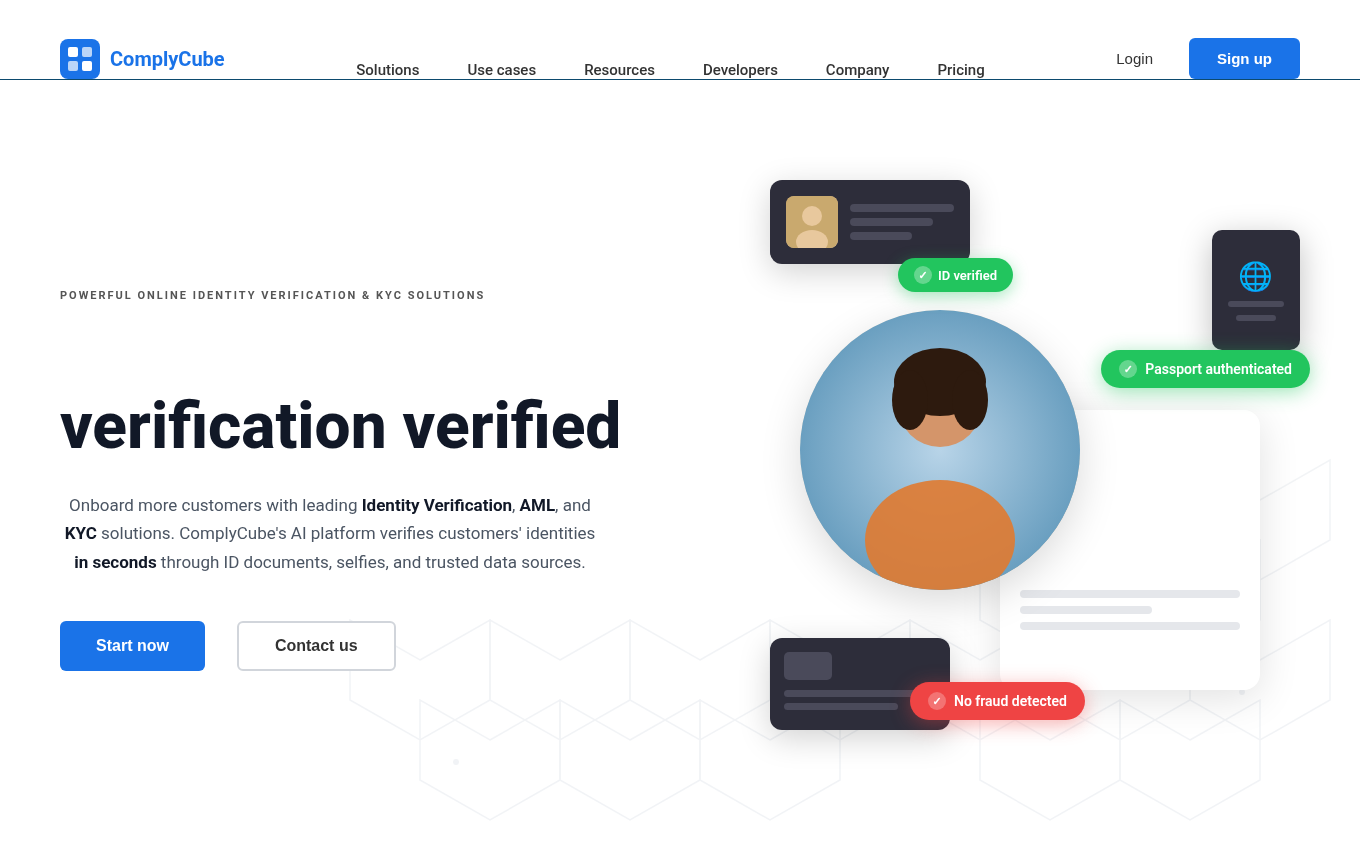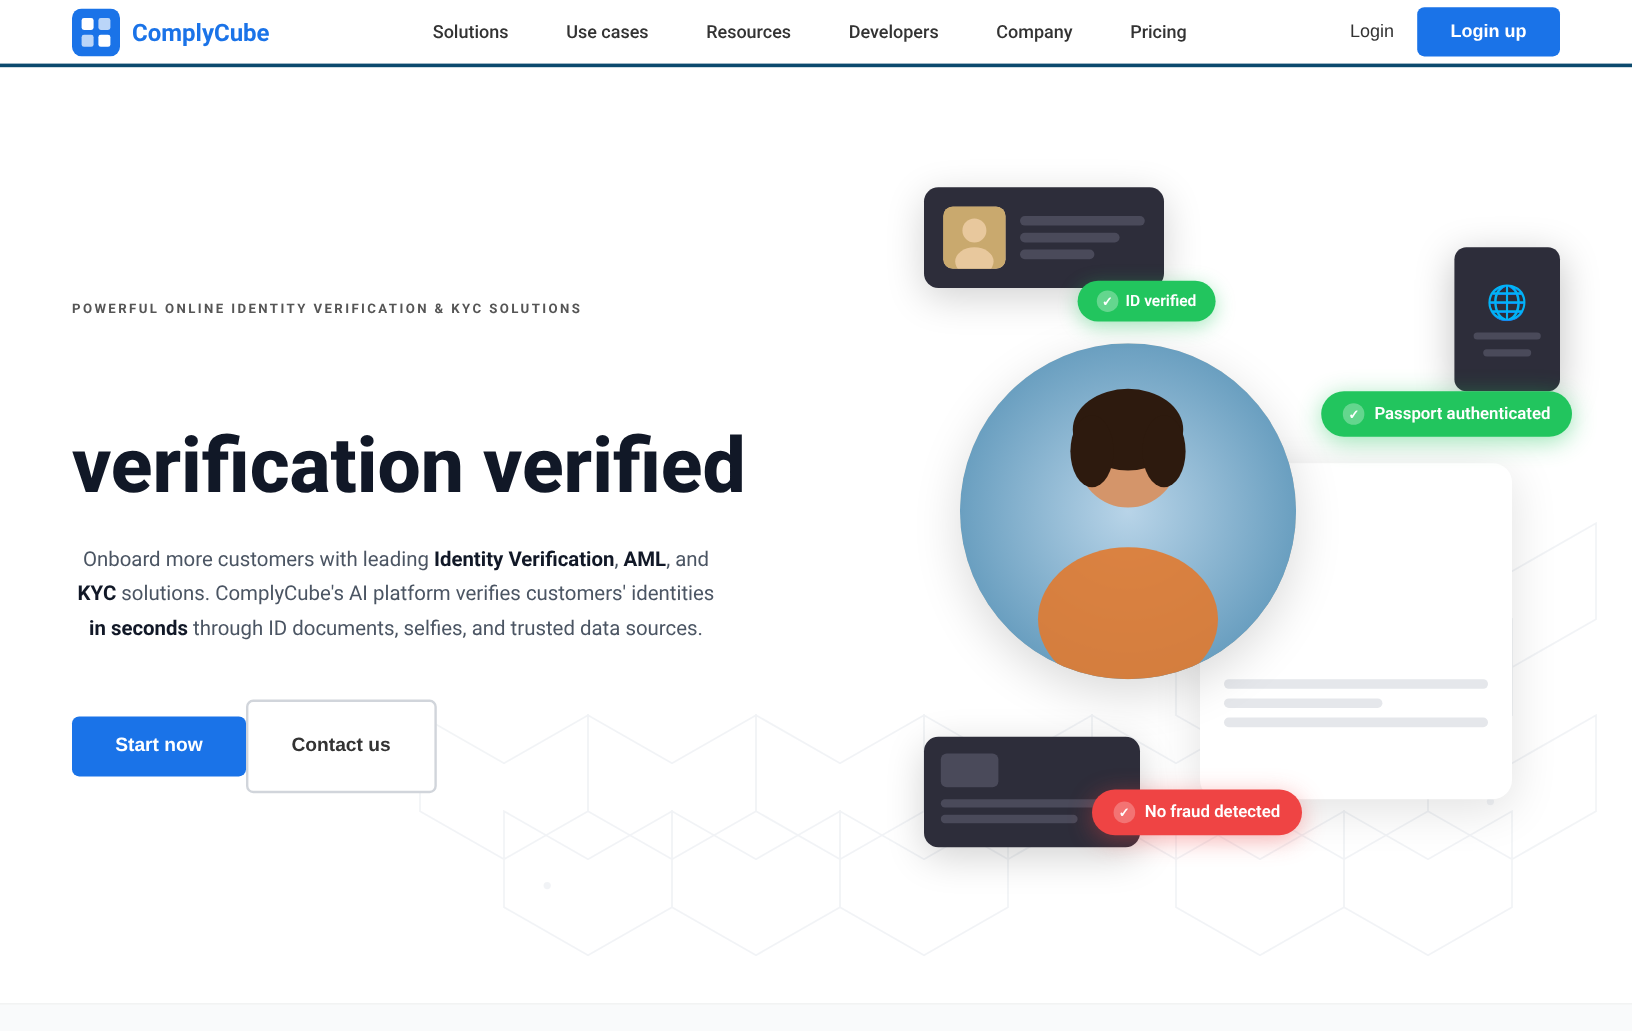--- a/index.html
+++ b/index.html
@@ -6,25 +6,25 @@
     body {
       font-family: -apple-system, BlinkMacSystemFont, 'Segoe UI', Roboto, Oxygen, sans-serif;
       background: #ffffff;
       color: #1a1a2e;
       overflow-x: hidden;
     }
 
     
     nav {
       display: flex;
-      align-items: center;
+      align-items: flex-end;
       justify-content: space-between;
       padding: 0 60px;
-      height: 56px;
-      border-bottom: 3px solid #0c4a6e;
+      height: 80px;
+      border-bottom: 1px solid #0c4a6e;
       position: sticky;
       top: 0;
       background: #fff;
       z-index: 100;
     }
     .logo-area {
       display: flex;
       align-items: center;
       gap: 10px;
       text-decoration: none;
@@ -47,21 +47,21 @@
     .nav-links a {
       text-decoration: none;
       color: #333;
       font-size: 15px;
       font-weight: 500;
       transition: color 0.2s;
     }
     .nav-right {
       display: flex;
       align-items: center;
-      gap: 19px;
+      gap: 36px;
     }
     .login-btn {
       font-size: 15px;
       font-weight: 500;
       color: #333;
       background: none;
       border: none;
       cursor: pointer;
     }
     .signup-btn {
@@ -109,40 +109,40 @@
       font-size: 17px;
       line-height: 1.7;
       color: #4b5563;
       margin-bottom: 44px;
       max-width: 540px;
       text-align: center;
     }
     .hero-description strong { font-weight: 700; color: #111827; }
     .hero-buttons {
       display: flex;
-      gap: 0;
+      gap: 32px;
       align-items: center;
     }
     .btn-start {
       background: #1a73e8;
       color: #fff;
       border: none;
       border-radius: 6px;
       padding: 16px 36px;
       font-size: 16px;
       font-weight: 600;
       cursor: pointer;
       transition: background 0.2s;
     }
     .btn-contact {
       background: #fff;
       color: #333;
       border: 2px solid #d1d5db;
       border-radius: 6px;
-      padding: 28px 36px;
+      padding: 14px 36px;
       font-size: 16px;
       font-weight: 600;
       cursor: pointer;
       transition: border-color 0.2s;
     }
 
     
     .hero-right {
       position: relative;
       width: 560px;
@@ -405,21 +405,21 @@
     <li><a href="#">Solutions</a></li>
     <li><a href="#">Use cases</a></li>
     <li><a href="#">Resources</a></li>
     <li><a href="#">Developers</a></li>
     <li><a href="#">Company</a></li>
     <li><a href="#">Pricing</a></li>
   </ul>
 
   <div class="nav-right">
     <button class="login-btn">Login</button>
-    <button class="signup-btn">Login up</button>
+    <button class="signup-btn">Sign up</button>
   </div>
 </nav>
 
 <section class="hero">
 
   <svg class="hex-bg-svg" viewBox="0 0 1360 780" preserveAspectRatio="xMidYMid slice">
 
     <defs>
       <polygon id="hex" points="50,0 100,25 100,75 50,100 0,75 0,25"></polygon>
     </defs>

